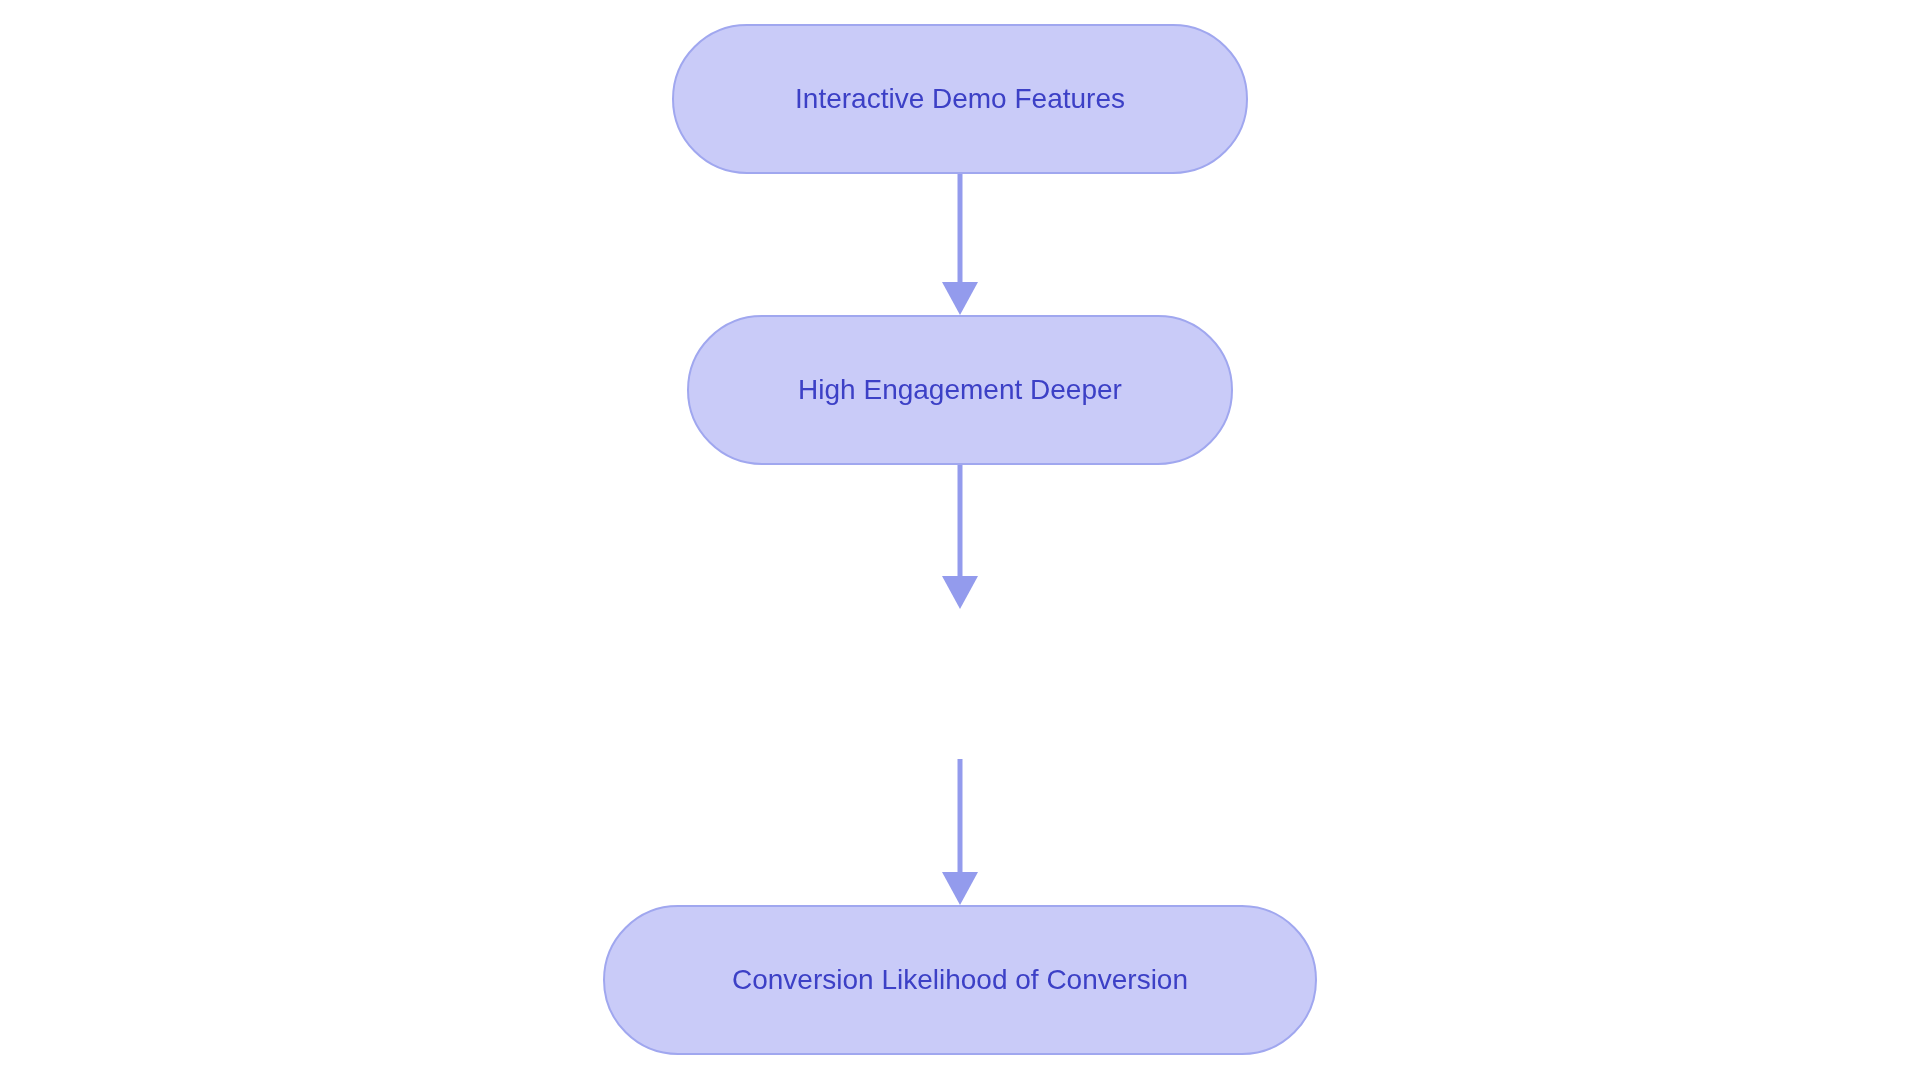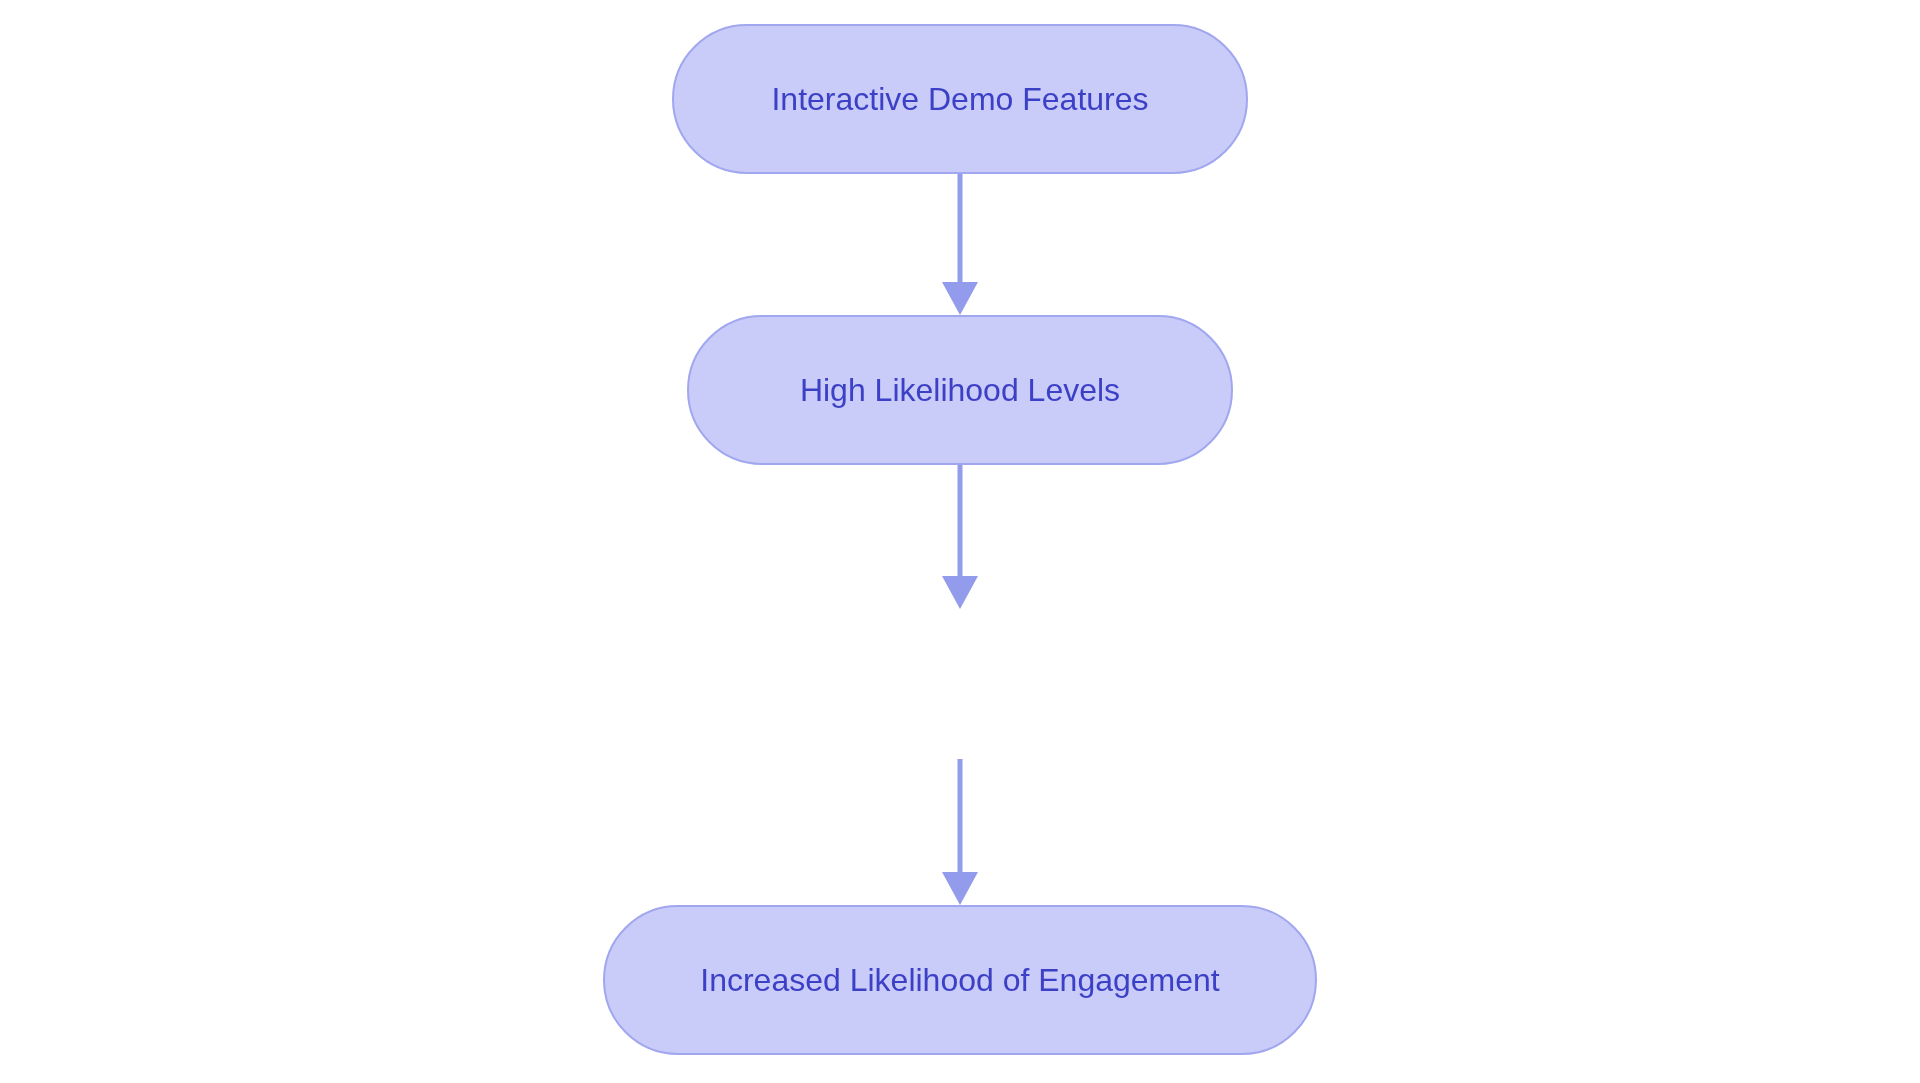--- a/index.html
+++ b/index.html
@@ -24,21 +24,21 @@
     background: var(--node-fill, #c9cbf8);
     border: 2px solid var(--node-border, #a0a7ef);
     border-radius: 76px;
     display: flex;
     align-items: center;
     justify-content: center;
     height: 150px;
   }
   .node .label {
     color: var(--text-color, #3c40c6);
-    font-size: 32px;
+    font-size: 28px;
     line-height: 1.2;
     white-space: nowrap;
     text-align: center;
   }
   .n1 { left: 672px; top: 24px;  width: 576px; }
   .n2 { left: 687px; top: 315px; width: 546px; }
   .n3 { left: 636px; top: 609px; width: 648px; }
   .n4 { left: 603px; top: 905px; width: 714px; }
 
   .arrow {
@@ -62,31 +62,31 @@
   <div class="node n1">
     <span class="label">Interactive Demo Features</span>
   </div>
 
   <svg class="arrow a1" viewBox="0 0 40 141" width="40" height="141" xmlns="http://www.w3.org/2000/svg">
     <line x1="20" y1="0" x2="20" y2="112"></line>
     <polygon points="2,108 38,108 20,141"></polygon>
   </svg>
 
   <div class="node n2">
-    <span class="label">High Likelihood Levels</span>
+    <span class="label">High Engagement Deeper</span>
   </div>
 
   <svg class="arrow a2" viewBox="0 0 40 144" width="40" height="144" xmlns="http://www.w3.org/2000/svg">
     <line x1="20" y1="0" x2="20" y2="115"></line>
     <polygon points="2,111 38,111 20,144"></polygon>
   </svg>
 
 
   <svg class="arrow a3" viewBox="0 0 40 146" width="40" height="146" xmlns="http://www.w3.org/2000/svg">
     <line x1="20" y1="0" x2="20" y2="117"></line>
     <polygon points="2,113 38,113 20,146"></polygon>
   </svg>
 
   <div class="node n4">
-    <span class="label">Increased Likelihood of Engagement</span>
+    <span class="label">Conversion Likelihood of Conversion</span>
   </div>
 
 </div>
 
 </body></html>

